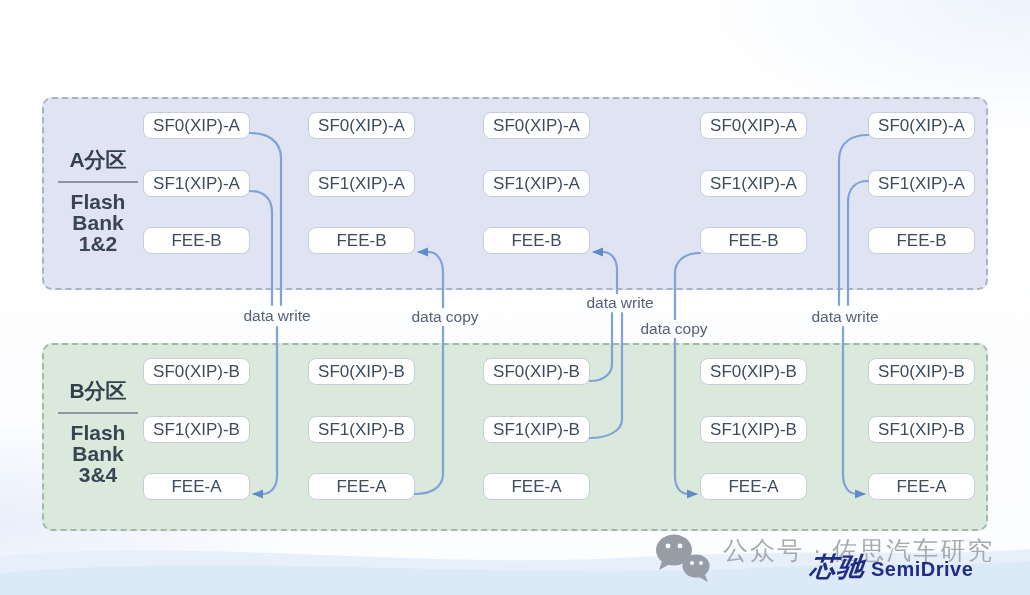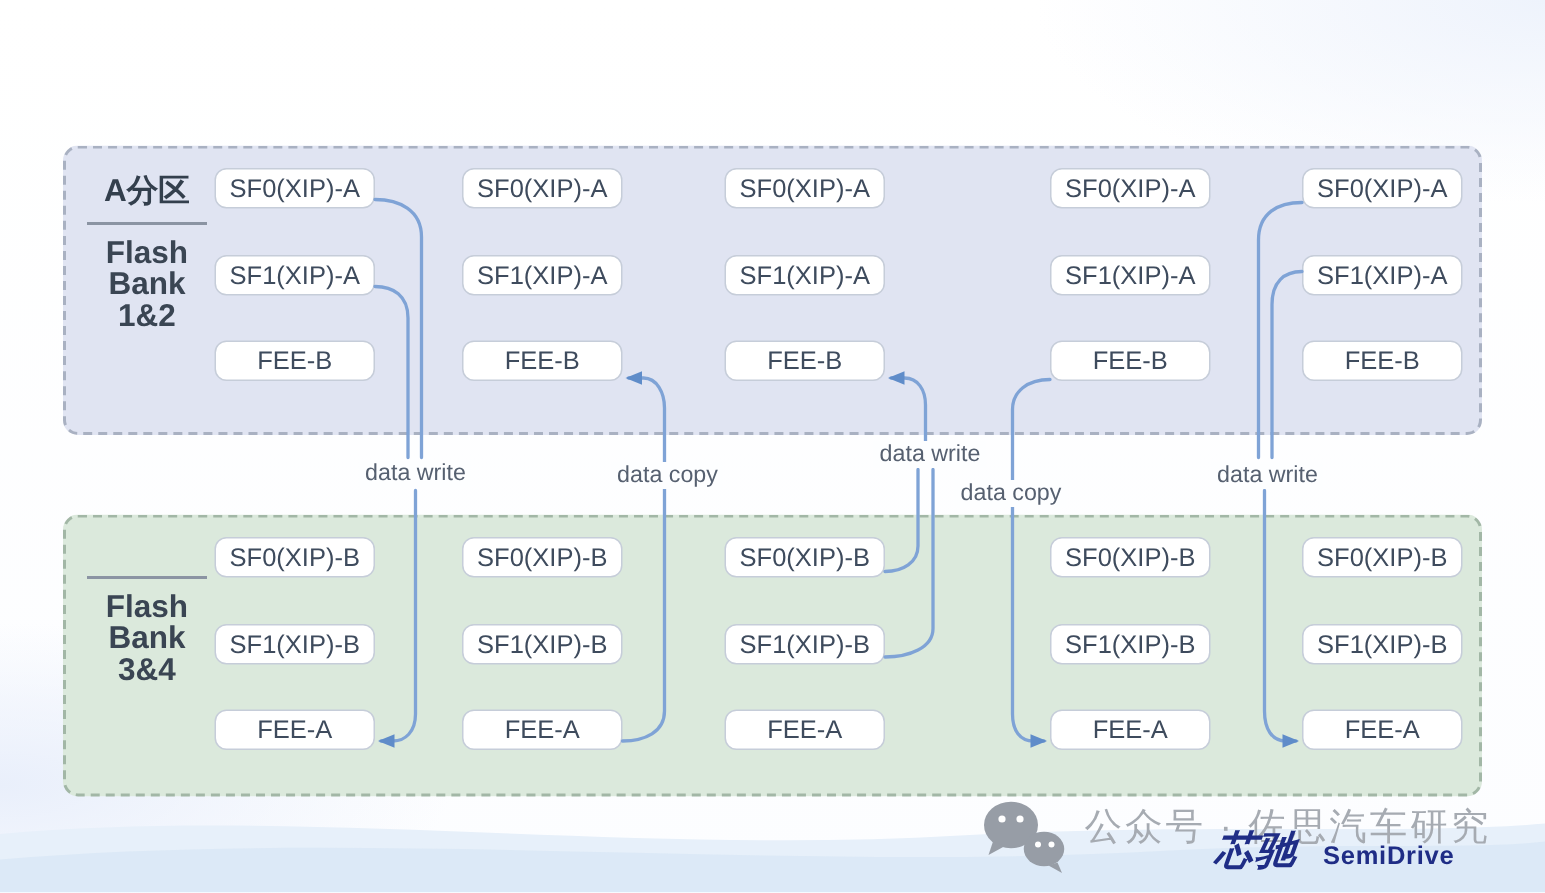--- a/index.html
+++ b/index.html
@@ -35,44 +35,45 @@
   svg.overlay{position:absolute;left:0;top:0;pointer-events:none;}
   .watermark-text{
     position:absolute;left:723px;top:534px;font-size:25px;color:#a6abb2;
     letter-spacing:2px;white-space:nowrap;
   }
   .logo{
     position:absolute;left:810px;top:549px;display:flex;align-items:baseline;gap:7px;
     color:#1f2d86;
   }
   .logo .cn{font-family:"DejaVu Serif", serif;font-style:italic;font-weight:bold;font-size:27px;transform:skewX(-6deg);}
-  .logo .en{font-size:17px;font-weight:800;letter-spacing:0.5px;margin-left:11px;}
+  .logo .en{font-size:20px;font-weight:800;letter-spacing:0.5px;}
 </style>
 </head>
 <body>
 
 <div class="canvas">
 
   <svg class="overlay" width="1030" height="595" viewBox="0 0 1030 595" style="z-index:0;">
     <path d="M0,595 V556 C200,538 420,570 640,557 C800,548 940,557 1030,549 V595 Z" fill="#e7f0fa"></path>
     <path d="M0,595 V573 C250,552 520,582 780,567 C900,561 980,567 1030,561 V595 Z" fill="#d9e7f6" opacity="0.85"></path>
   </svg>
 
 
   <div class="bank bank-a"></div>
-  <div class="bank-label" style="top:113px;">
+  <div class="bank-label" style="top:146px;">
     <div class="zone">A分区</div>
     <div class="divider"></div>
     <div class="fl">Flash</div>
     <div class="fl">Bank</div>
     <div class="fl">1&amp;2</div>
   </div>
 
   <div class="bank bank-b"></div>
   <div class="bank-label" style="top:377px;">
+    <div class="zone">B分区</div>
     <div class="divider"></div>
     <div class="fl">Flash</div>
     <div class="fl">Bank</div>
     <div class="fl">3&amp;4</div>
   </div>
 
   <div class="bx" style="left:143px;top:112px;">SF0(XIP)-A</div>
   <div class="bx" style="left:143px;top:170px;">SF1(XIP)-A</div>
   <div class="bx" style="left:143px;top:227px;">FEE-B</div>
 

